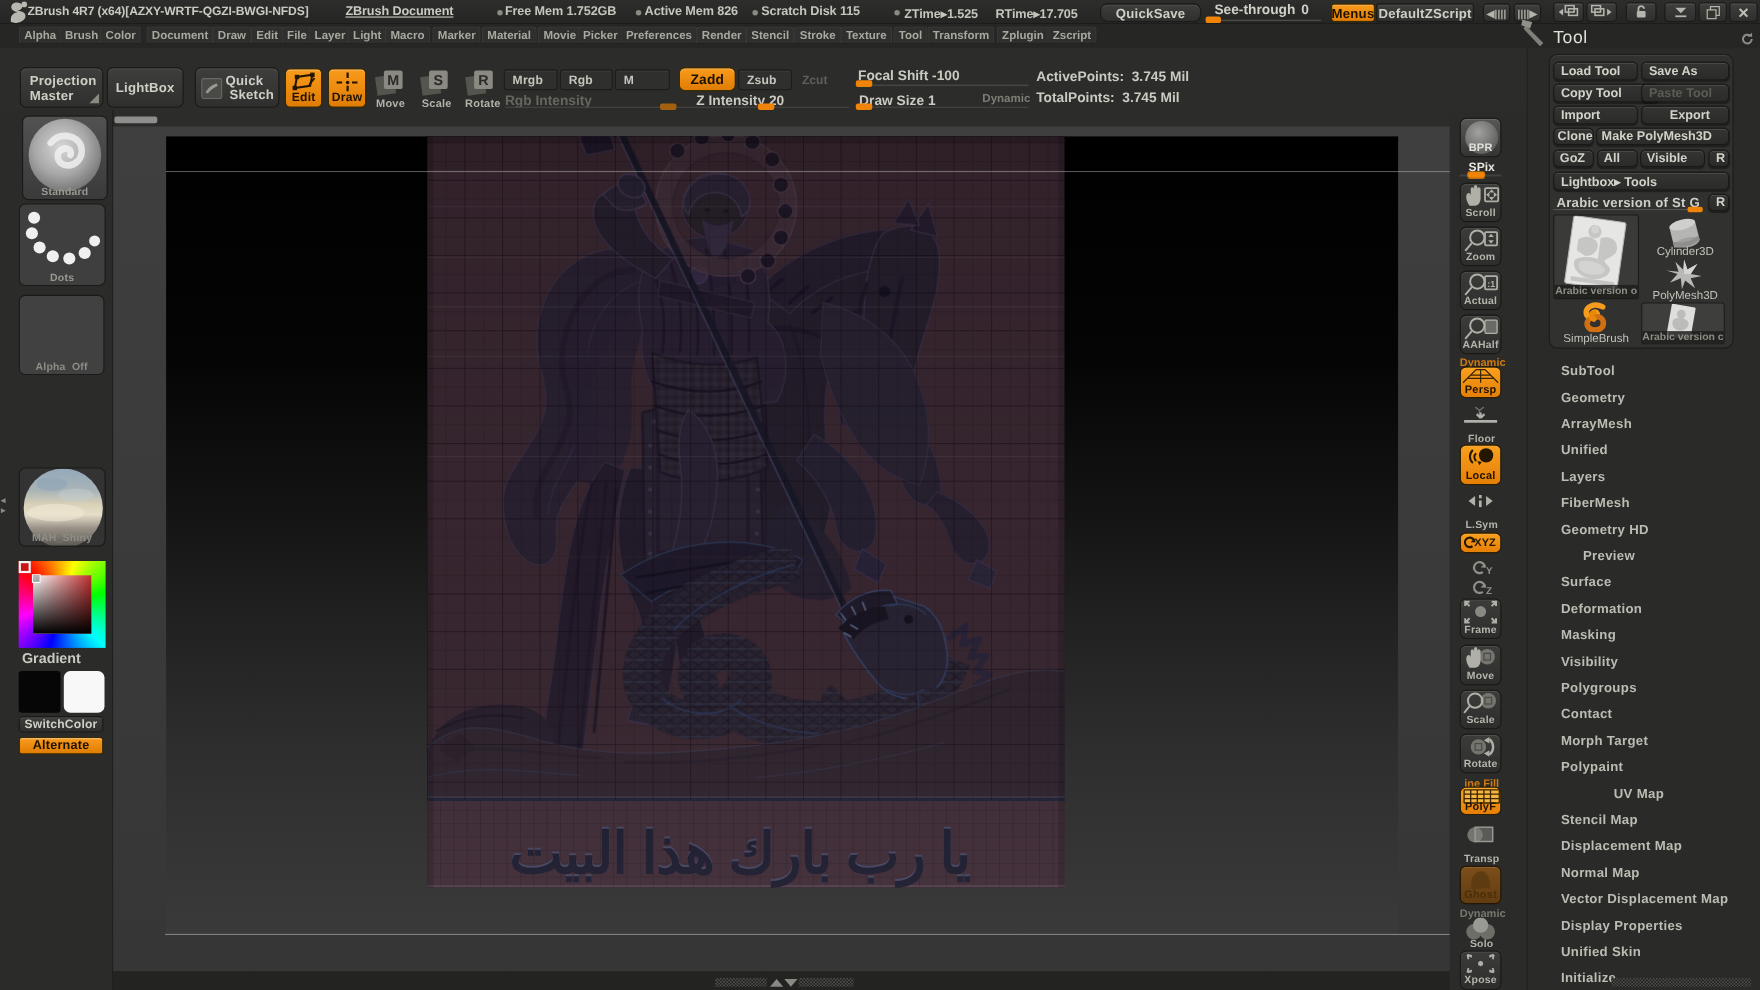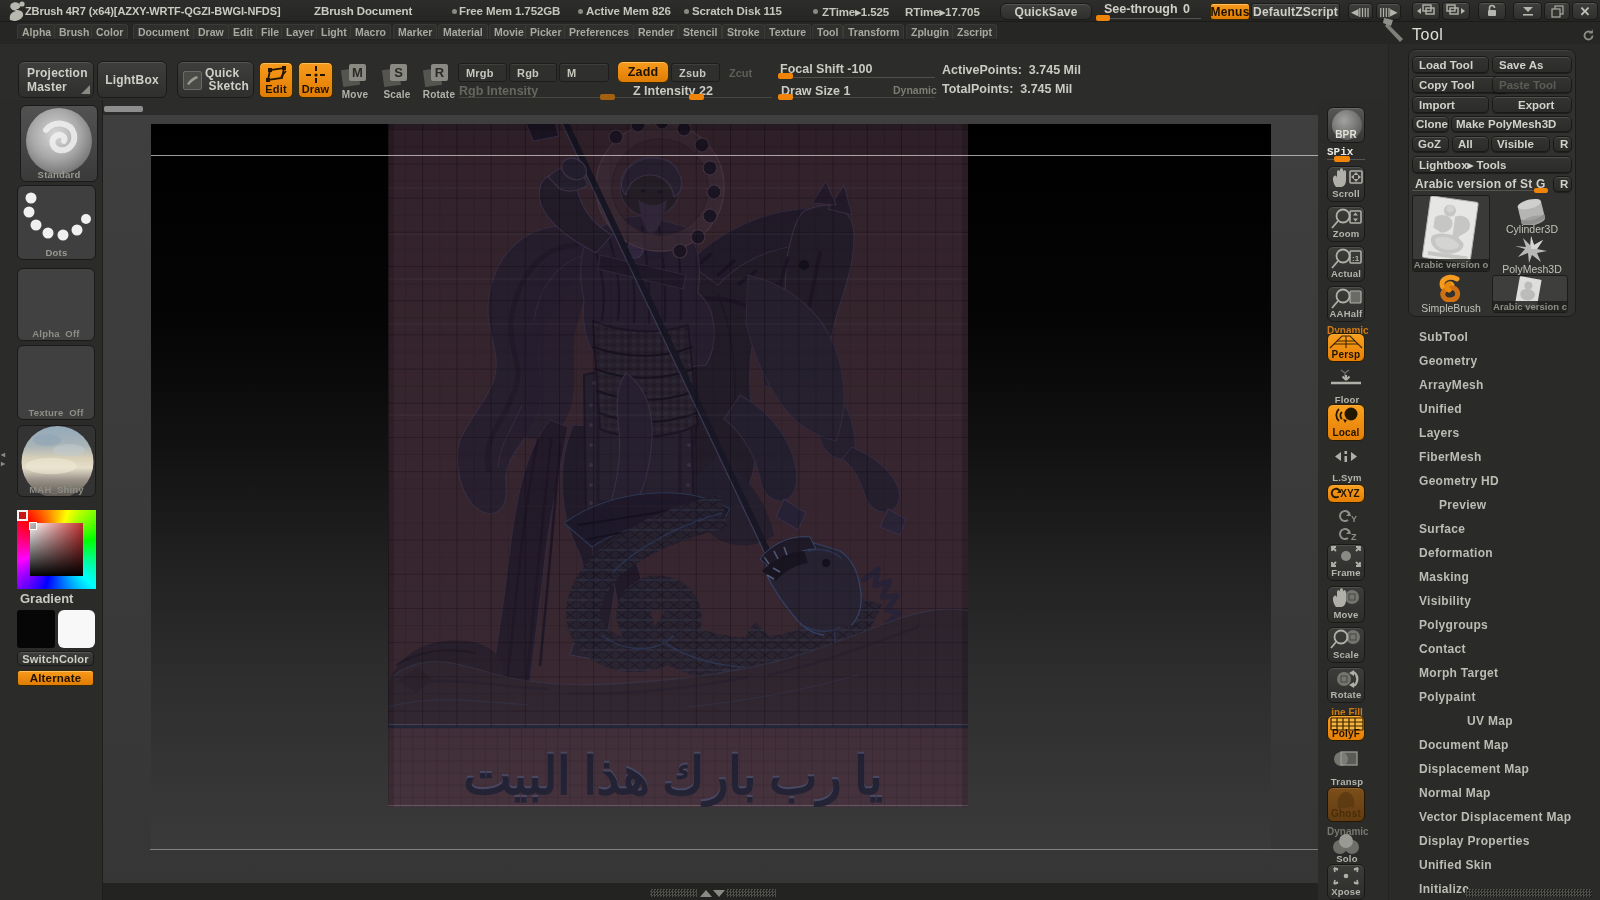--- a/index.html
+++ b/index.html
@@ -38,21 +38,21 @@
 </head>
 <body>
 <div id="app">
 
   <div class="abs" id="titlebar" style="left:0;top:0;width:1600px;height:22px;background:linear-gradient(#2d2d2b,#252523);border-bottom:1px solid #1b1b19;">
     <svg class="abs" style="left:6px;top:0px" width="26" height="22" viewBox="0 0 26 22">
       <path d="M4 20 C3 14 6 12 10 11 C5 10 3 7 5 4 C8 1 13 2 14 5 C15 8 12 9 10 10 C15 10 18 12 17 16 C16 19 11 21 8 21 Z" fill="#b8b8b0"></path>
       <circle cx="16" cy="4" r="2.6" fill="#b8b8b0"></circle>
     </svg>
     <div class="abs" style="left:25px;top:5px;font-size:11px;color:#cacac2;letter-spacing:-.1px;">ZBrush 4R7 (x64)[AZXY-WRTF-QGZI-BWGI-NFDS]</div>
-    <div class="abs" style="left:314px;top:5px;font-size:11.5px;color:#cacac2;letter-spacing:-.1px;">ZBrush Document</div>
+    <div class="abs" style="left:314px;top:5px;font-size:11.5px;color:#cacac2;letter-spacing:-.1px;text-decoration:underline;">ZBrush Document</div>
     <div class="abs" style="left:452px;top:9px;width:5px;height:5px;border-radius:50%;background:#8a8a82;"></div>
     <div class="abs" style="left:459px;top:5px;font-size:11.5px;color:#c5c5bd;letter-spacing:-.1px;">Free Mem 1.752GB</div>
     <div class="abs" style="left:578px;top:9px;width:5px;height:5px;border-radius:50%;background:#8a8a82;"></div>
     <div class="abs" style="left:586px;top:5px;font-size:11.5px;color:#c5c5bd;letter-spacing:-.1px;">Active Mem 826</div>
     <div class="abs" style="left:684px;top:9px;width:5px;height:5px;border-radius:50%;background:#8a8a82;"></div>
     <div class="abs" style="left:692px;top:5px;font-size:11.5px;color:#c5c5bd;letter-spacing:-.1px;">Scratch Disk 115</div>
     <div class="abs" style="left:813px;top:9px;width:5px;height:5px;border-radius:50%;background:#8a8a82;"></div>
     <div class="abs" style="left:822px;top:5px;font-size:11.5px;color:#c5c5bd;letter-spacing:-.1px;">ZTime▸1.525</div>
     <div class="abs" style="left:905px;top:5px;font-size:11.5px;color:#c5c5bd;letter-spacing:-.1px;">RTime▸17.705</div>
     <div class="btn" style="left:1000px;top:3px;width:92px;height:17px;border-radius:7px;font-size:12px;">QuickSave</div>
@@ -181,21 +181,21 @@
   <div class="flat" style="left:559px;top:63px;width:50px;height:19px;">M</div>
   <div class="btn orange" style="left:617px;top:61px;width:52px;height:22px;border-radius:6px;font-size:12.5px;">Zadd</div>
   <div class="flat" style="left:671px;top:63px;width:49px;height:19px;">Zsub</div>
   <div class="abs" style="left:722px;top:63px;width:48px;height:19px;color:#5f5f58;font-size:11px;display:flex;align-items:center;padding-left:7px;">Zcut</div>
   <div class="abs" style="left:780px;top:62px;font-size:12.5px;color:#cacac2;">Focal Shift -100</div>
   <div class="abs" style="left:778px;top:77px;width:157px;height:1px;background:#50504a;"></div>
   <div class="abs" style="left:778px;top:73px;width:15px;height:6px;background:#ef8408;border-radius:2px;"></div>
   <div class="abs" style="left:459px;top:84px;font-size:12.5px;color:#66665f;">Rgb Intensity</div>
   <div class="abs" style="left:459px;top:97px;width:313px;height:1px;background:#484842;"></div>
   <div class="abs" style="left:600px;top:94px;width:15px;height:6px;background:#a3610f;border-radius:2px;"></div>
-  <div class="abs" style="left:633px;top:84px;font-size:12.5px;color:#cacac2;">Z Intensity 22</div>
+  <div class="abs" style="left:633px;top:84px;font-size:12.5px;color:#cacac2;">Z Intensity 20</div>
   <div class="abs" style="left:689px;top:94px;width:15px;height:6px;background:#ef8408;border-radius:2px;"></div>
   <div class="abs" style="left:781px;top:84px;font-size:12.5px;color:#cacac2;">Draw Size 1</div>
   <div class="abs" style="left:778px;top:97px;width:157px;height:1px;background:#484842;"></div>
   <div class="abs" style="left:778px;top:94px;width:15px;height:6px;background:#ef8408;border-radius:2px;"></div>
   <div class="abs" style="left:893px;top:84px;font-size:10.5px;color:#7d7d74;">Dynamic</div>
   <div class="abs" style="left:942px;top:63px;font-size:12.5px;color:#cacac2;">ActivePoints:&nbsp; 3.745 Mil</div>
   <div class="abs" style="left:942px;top:82px;font-size:12.5px;color:#cacac2;">TotalPoints:&nbsp; 3.745 Mil</div>
   <div class="abs" style="left:104px;top:106px;width:39px;height:6px;background:#8e8e8e;border-radius:2px;"></div>
 
   <div class="abs" id="shelf" style="left:0;top:100px;width:103px;height:800px;background:#2b2b29;border-right:1px solid #1e1e1c;"></div>
@@ -220,23 +220,20 @@
           <circle cx="68" cy="33" r="5"></circle>
         </g>
     </svg>
     <div class="tlab" style="bottom:1px;color:#9a9a92;">Dots</div>
   </div>
 
   <div class="abs" style="left:17px;top:268px;width:78px;height:73px;border-radius:6px;border:1px solid #1a1a18;background:#414141;">
     <div class="tlab" style="bottom:1px;color:#8e8e86;">Alpha&nbsp; Off</div>
   </div>
 
-  <div class="abs" style="left:17px;top:345px;width:78px;height:75px;border-radius:6px;border:1px solid #1a1a18;background:#404040;">
-    <div class="tlab" style="bottom:1px;color:#8e8e86;">Texture&nbsp; Off</div>
-  </div>
 
   <div class="abs" style="left:17px;top:425px;width:79px;height:72px;border-radius:6px;border:1px solid #1a1a18;background:#333;overflow:hidden;">
     <svg class="abs" style="left:3px;top:0;" width="73" height="72" viewBox="0 0 73 72">
       <defs>
           <linearGradient id="mah" x1="0" y1="0" x2="0" y2="1">
         <stop offset="0" stop-color="#93a9ba"></stop>
             <stop offset=".28" stop-color="#a9b4b6"></stop>
         <stop offset=".45" stop-color="#d9d0b8"></stop>
             <stop offset=".58" stop-color="#e6deca"></stop>
         <stop offset=".75" stop-color="#9a9288"></stop>
@@ -478,21 +475,21 @@
   <div class="abs" style="left:713px;top:890px;width:0;height:0;border-left:6px solid transparent;border-right:6px solid transparent;border-top:7px solid #8a8a84;"></div>
   <div class="abs" style="left:726px;top:889px;width:50px;height:8px;background:repeating-conic-gradient(#4e4e4a 0% 25%, #1e1e1c 0% 50%) 0 0/3px 3px;"></div>
   <div class="abs" style="left:1465px;top:889px;width:127px;height:8px;z-index:40;background:repeating-conic-gradient(#4e4e4a 0% 25%, #1e1e1c 0% 50%) 0 0/3px 3px;"></div>
 
   <div class="abs" id="istrip" style="left:1318px;top:100px;width:70px;height:800px;background:#2b2b29;"></div>
 
   <div class="tile" style="top:107px;height:36px;background:linear-gradient(#585856,#343432);overflow:hidden;">
     <div class="abs" style="left:4px;top:2px;width:30px;height:30px;border-radius:50%;background:radial-gradient(circle at 40% 35%,#a2a2a0,#767674 50%,#464644);"></div>
     <div class="tlab" style="bottom:2px;color:#e2e2da;font-size:10px;">BPR</div>
   </div>
-  <div class="abs" style="left:1327px;top:146px;width:40px;font-size:11px;color:#e8e8e0;font-family:Liberation Mono, monospace;">SPix</div>
+  <div class="abs" style="left:1327px;top:146px;width:40px;text-align:center;font-size:11px;color:#e8e8e0;">SPix</div>
   <div class="abs" style="left:1327px;top:159px;width:38px;height:1px;background:#55554f;"></div>
   <div class="abs" style="left:1334px;top:156px;width:16px;height:6px;background:#ef8408;border-radius:2px;"></div>
 
   <div class="tile" style="top:166px;height:36px;">
     <svg width="36" height="24" viewBox="0 0 36 24">
         <g fill="#b0b0a8">
           <path d="M8 20 C5 16 4 11 6 9 c1.5-1.5 3 0 3 2 l0-6 c0-2.5 3-2.5 3 0 l0-2 c0-2.5 3-2.5 3 0 l0 2 c0-2.5 3-2.5 3 0 l0 8 c0 4-2 7-5 7 z"></path>
           <rect x="22" y="4" width="12" height="12" rx="1" fill="none" stroke="#b0b0a8" stroke-width="1.6"></rect>
           <path d="M28 5 l2.5 3 h-5z M28 15 l2.5-3 h-5z M23 10 l3-2.5v5z M33 10 l-3-2.5v5z"></path>
         </g>
@@ -790,20 +787,20 @@
   <div class="sect" style="top:498px;padding-left:20px;">Preview</div>
   <div class="sect" style="top:522px;">Surface</div>
   <div class="sect" style="top:546px;">Deformation</div>
   <div class="sect" style="top:570px;">Masking</div>
   <div class="sect" style="top:594px;">Visibility</div>
   <div class="sect" style="top:618px;">Polygroups</div>
   <div class="sect" style="top:642px;">Contact</div>
   <div class="sect" style="top:666px;">Morph Target</div>
   <div class="sect" style="top:690px;">Polypaint</div>
   <div class="sect" style="top:714px;margin-left:48px;">UV Map</div>
-  <div class="sect" style="top:738px;">Document Map</div>
+  <div class="sect" style="top:738px;">Stencil Map</div>
   <div class="sect" style="top:762px;">Displacement Map</div>
   <div class="sect" style="top:786px;">Normal Map</div>
   <div class="sect" style="top:810px;">Vector Displacement Map</div>
   <div class="sect" style="top:834px;">Display Properties</div>
   <div class="sect" style="top:858px;">Unified Skin</div>
   <div class="sect" style="top:882px;">Initialize</div>
 </div>
 
 </body></html>

